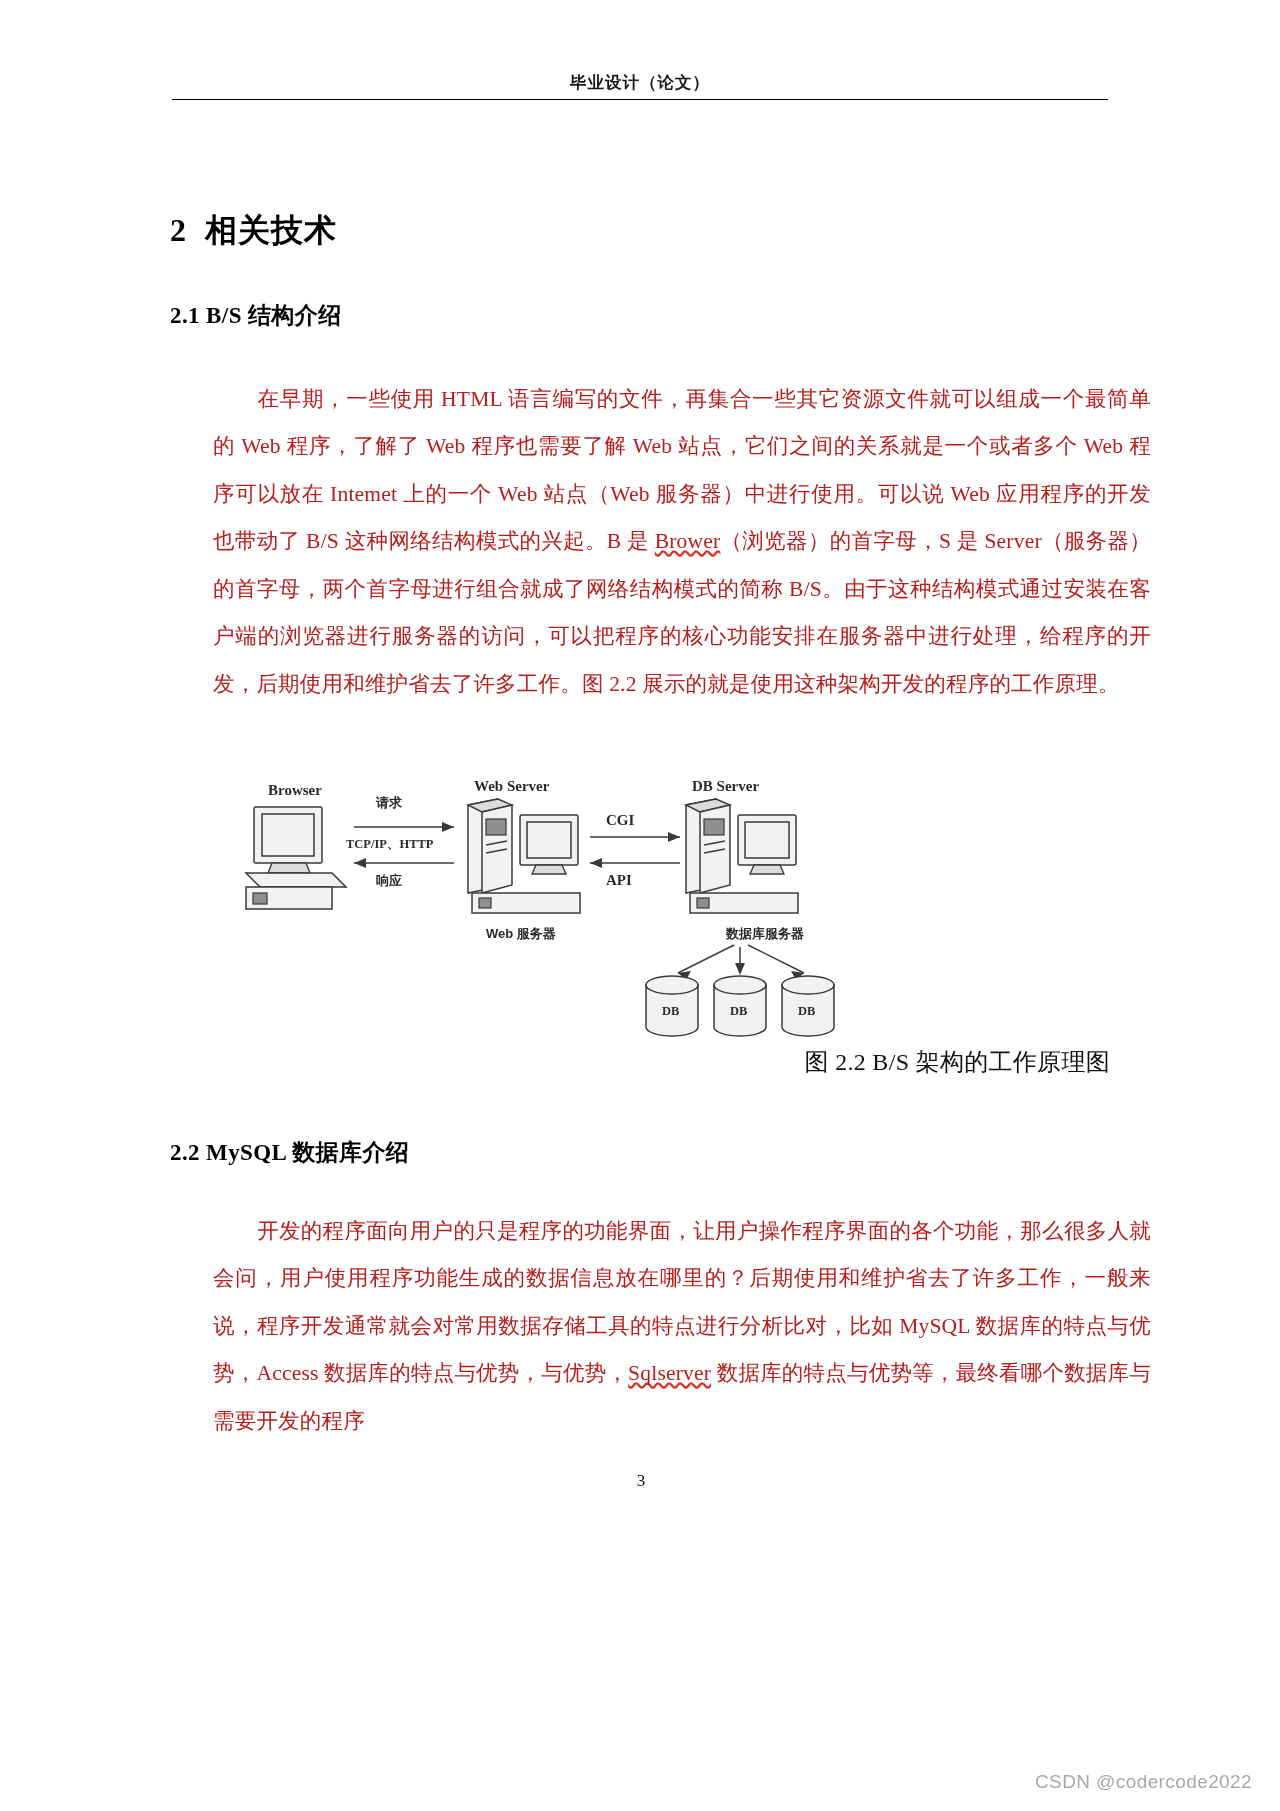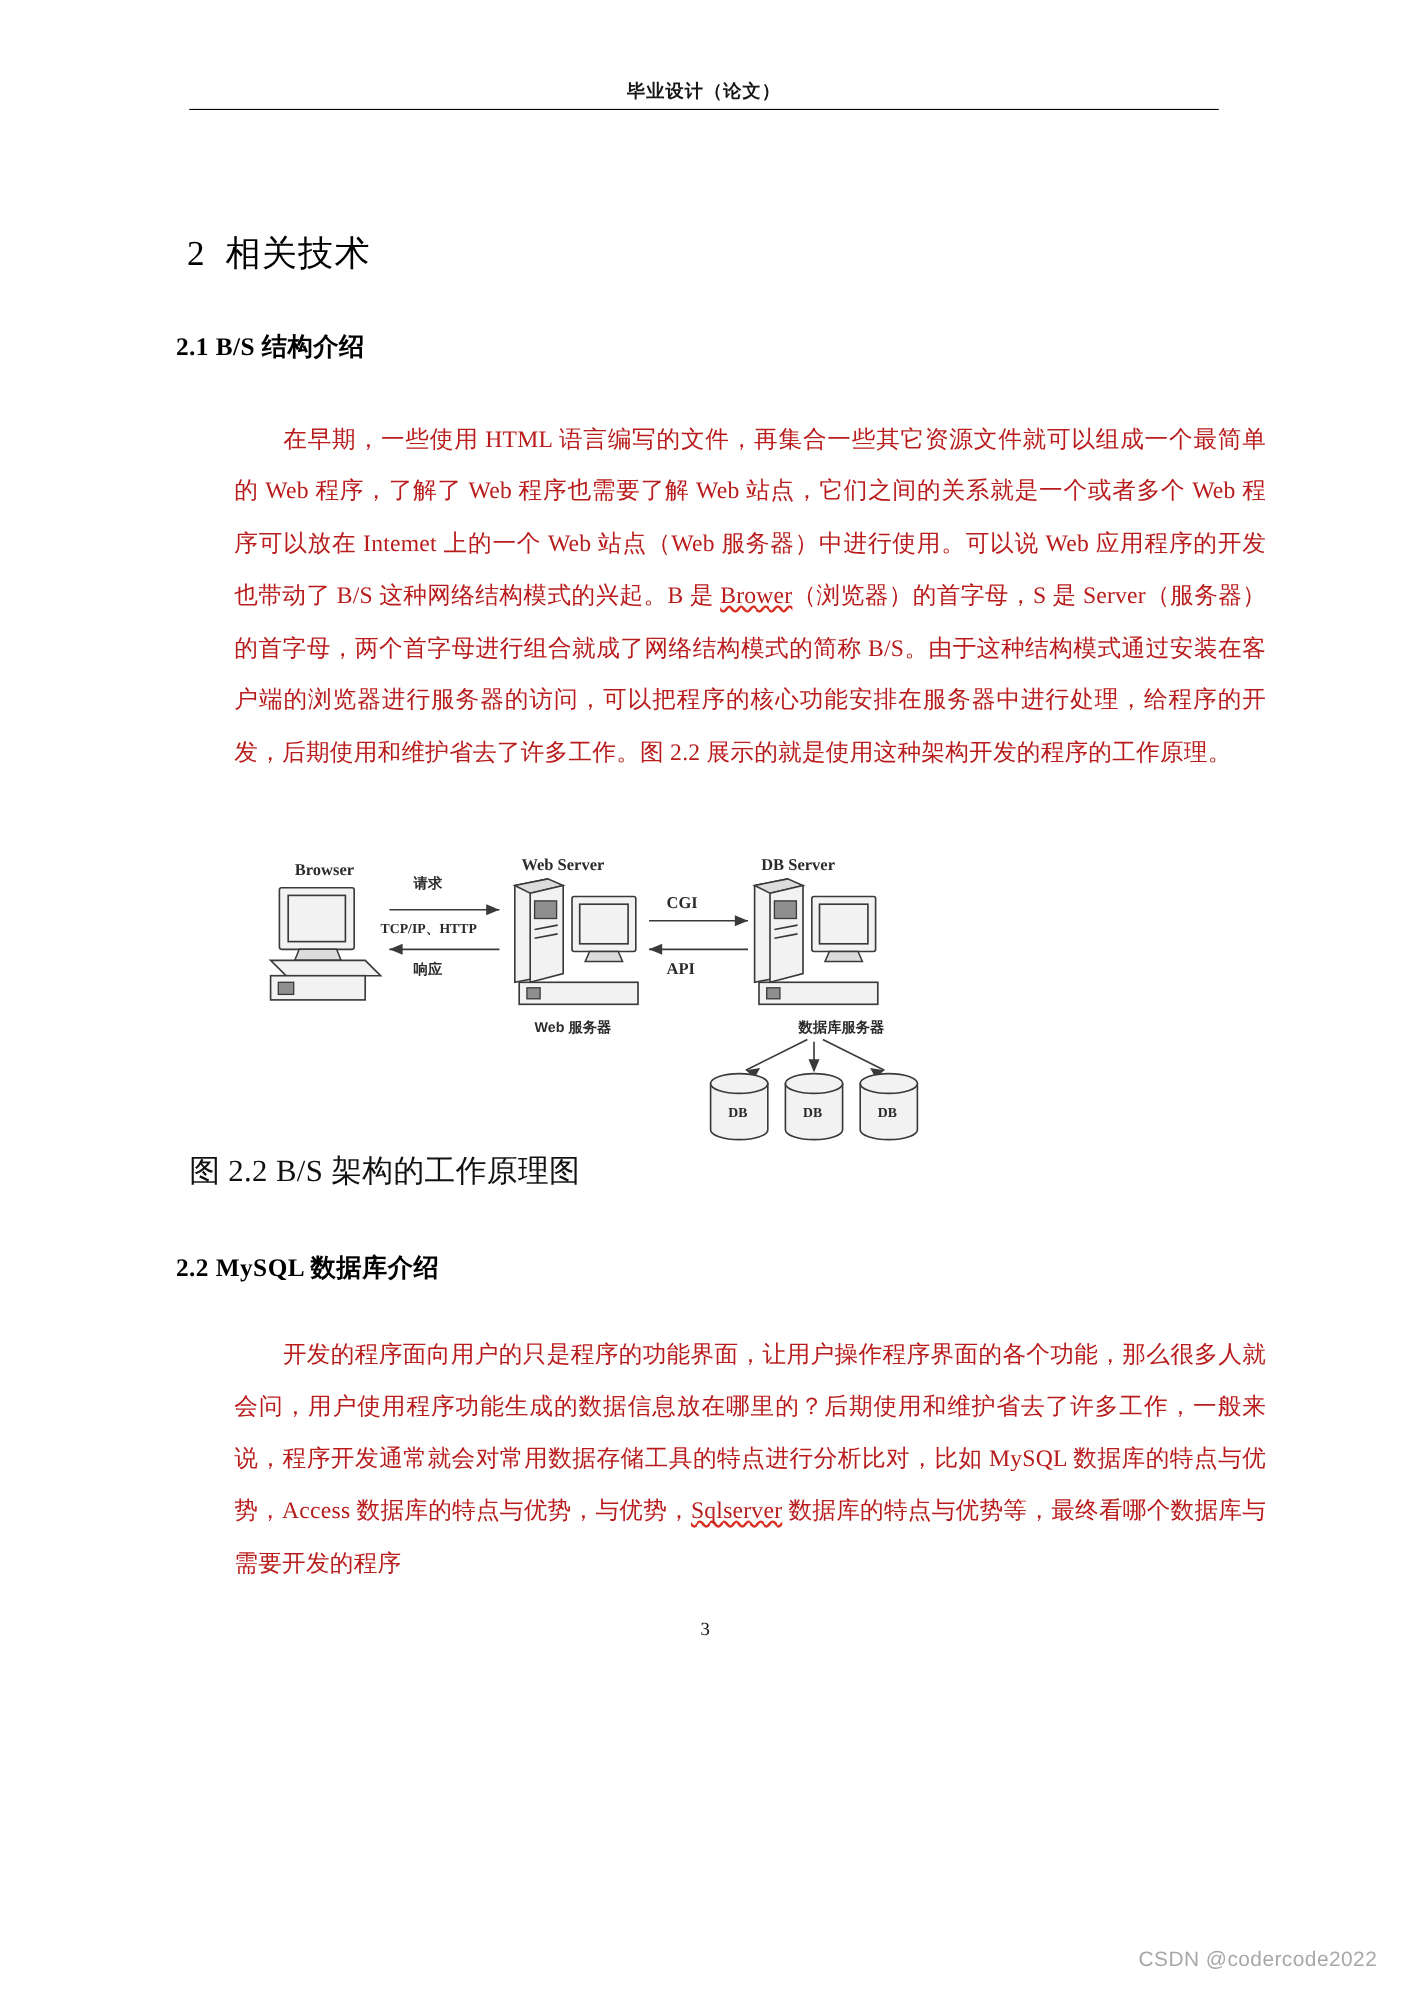--- a/index.html
+++ b/index.html
@@ -32,29 +32,29 @@
     position:absolute;
     left:172px; top:99px;
     width:936px; height:0;
     border-top:1.6px solid #000000;
   }
   
   .h1 {
     position:absolute;
     left:170px; top:188px;
     font-size:32px;
-    font-weight:400;
+    font-weight:700;
     letter-spacing:1px;
     color:#000;
     white-space:pre;
     text-align:center;
   }
   .h2 {
     position:absolute;
-    left:160px;
+    left:170px;
     font-size:23px;
     font-weight:700;
     letter-spacing:0.4px;
     color:#000;
     white-space:pre;
     text-align:right;
   }
   #h2-bs { top:281px; }
   #h2-mysql { top:1118px; }
   
@@ -83,22 +83,22 @@
   .figure {
     position:absolute;
     left:236px; top:775px;
     width:620px; height:270px;
   }
   .figure svg { display:block; }
   .fig-caption {
     position:absolute;
     left:172px; top:1046px;
     width:938px;
-    text-align:left;
-    font-size:28px;
+    text-align:right;
+    font-size:24px;
     color:#111;
     letter-spacing:0.3px;
   }
   
   .page-number {
     position:absolute;
     left:172px; top:1471px;
     width:938px;
     text-align:center;
     font-size:17px;

